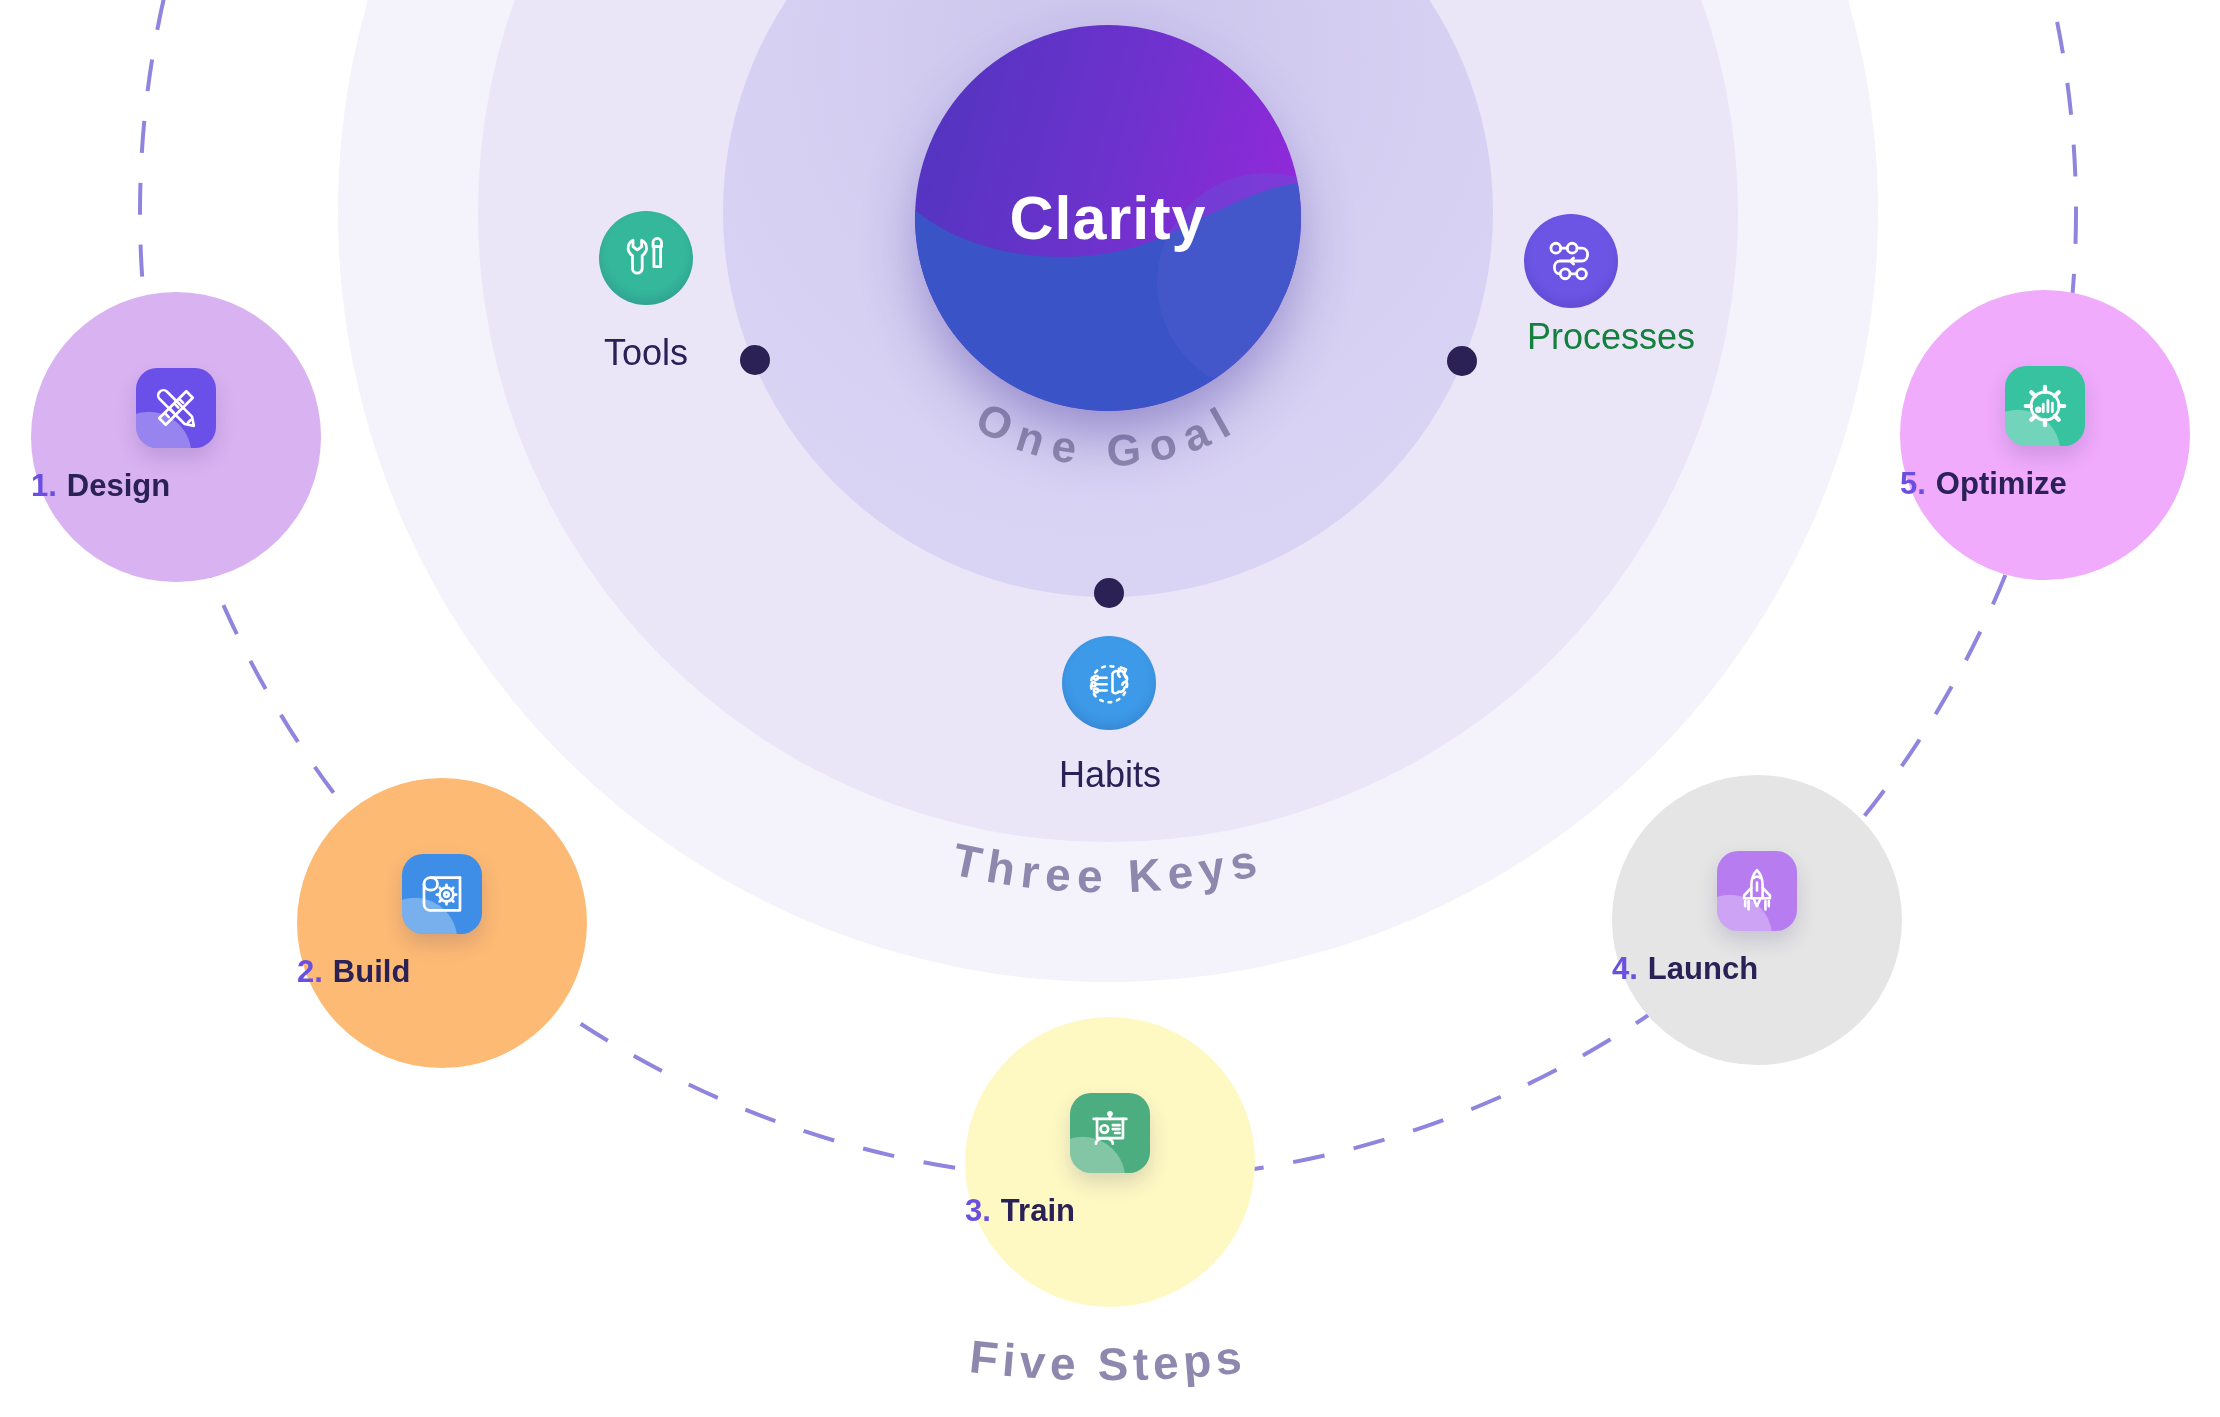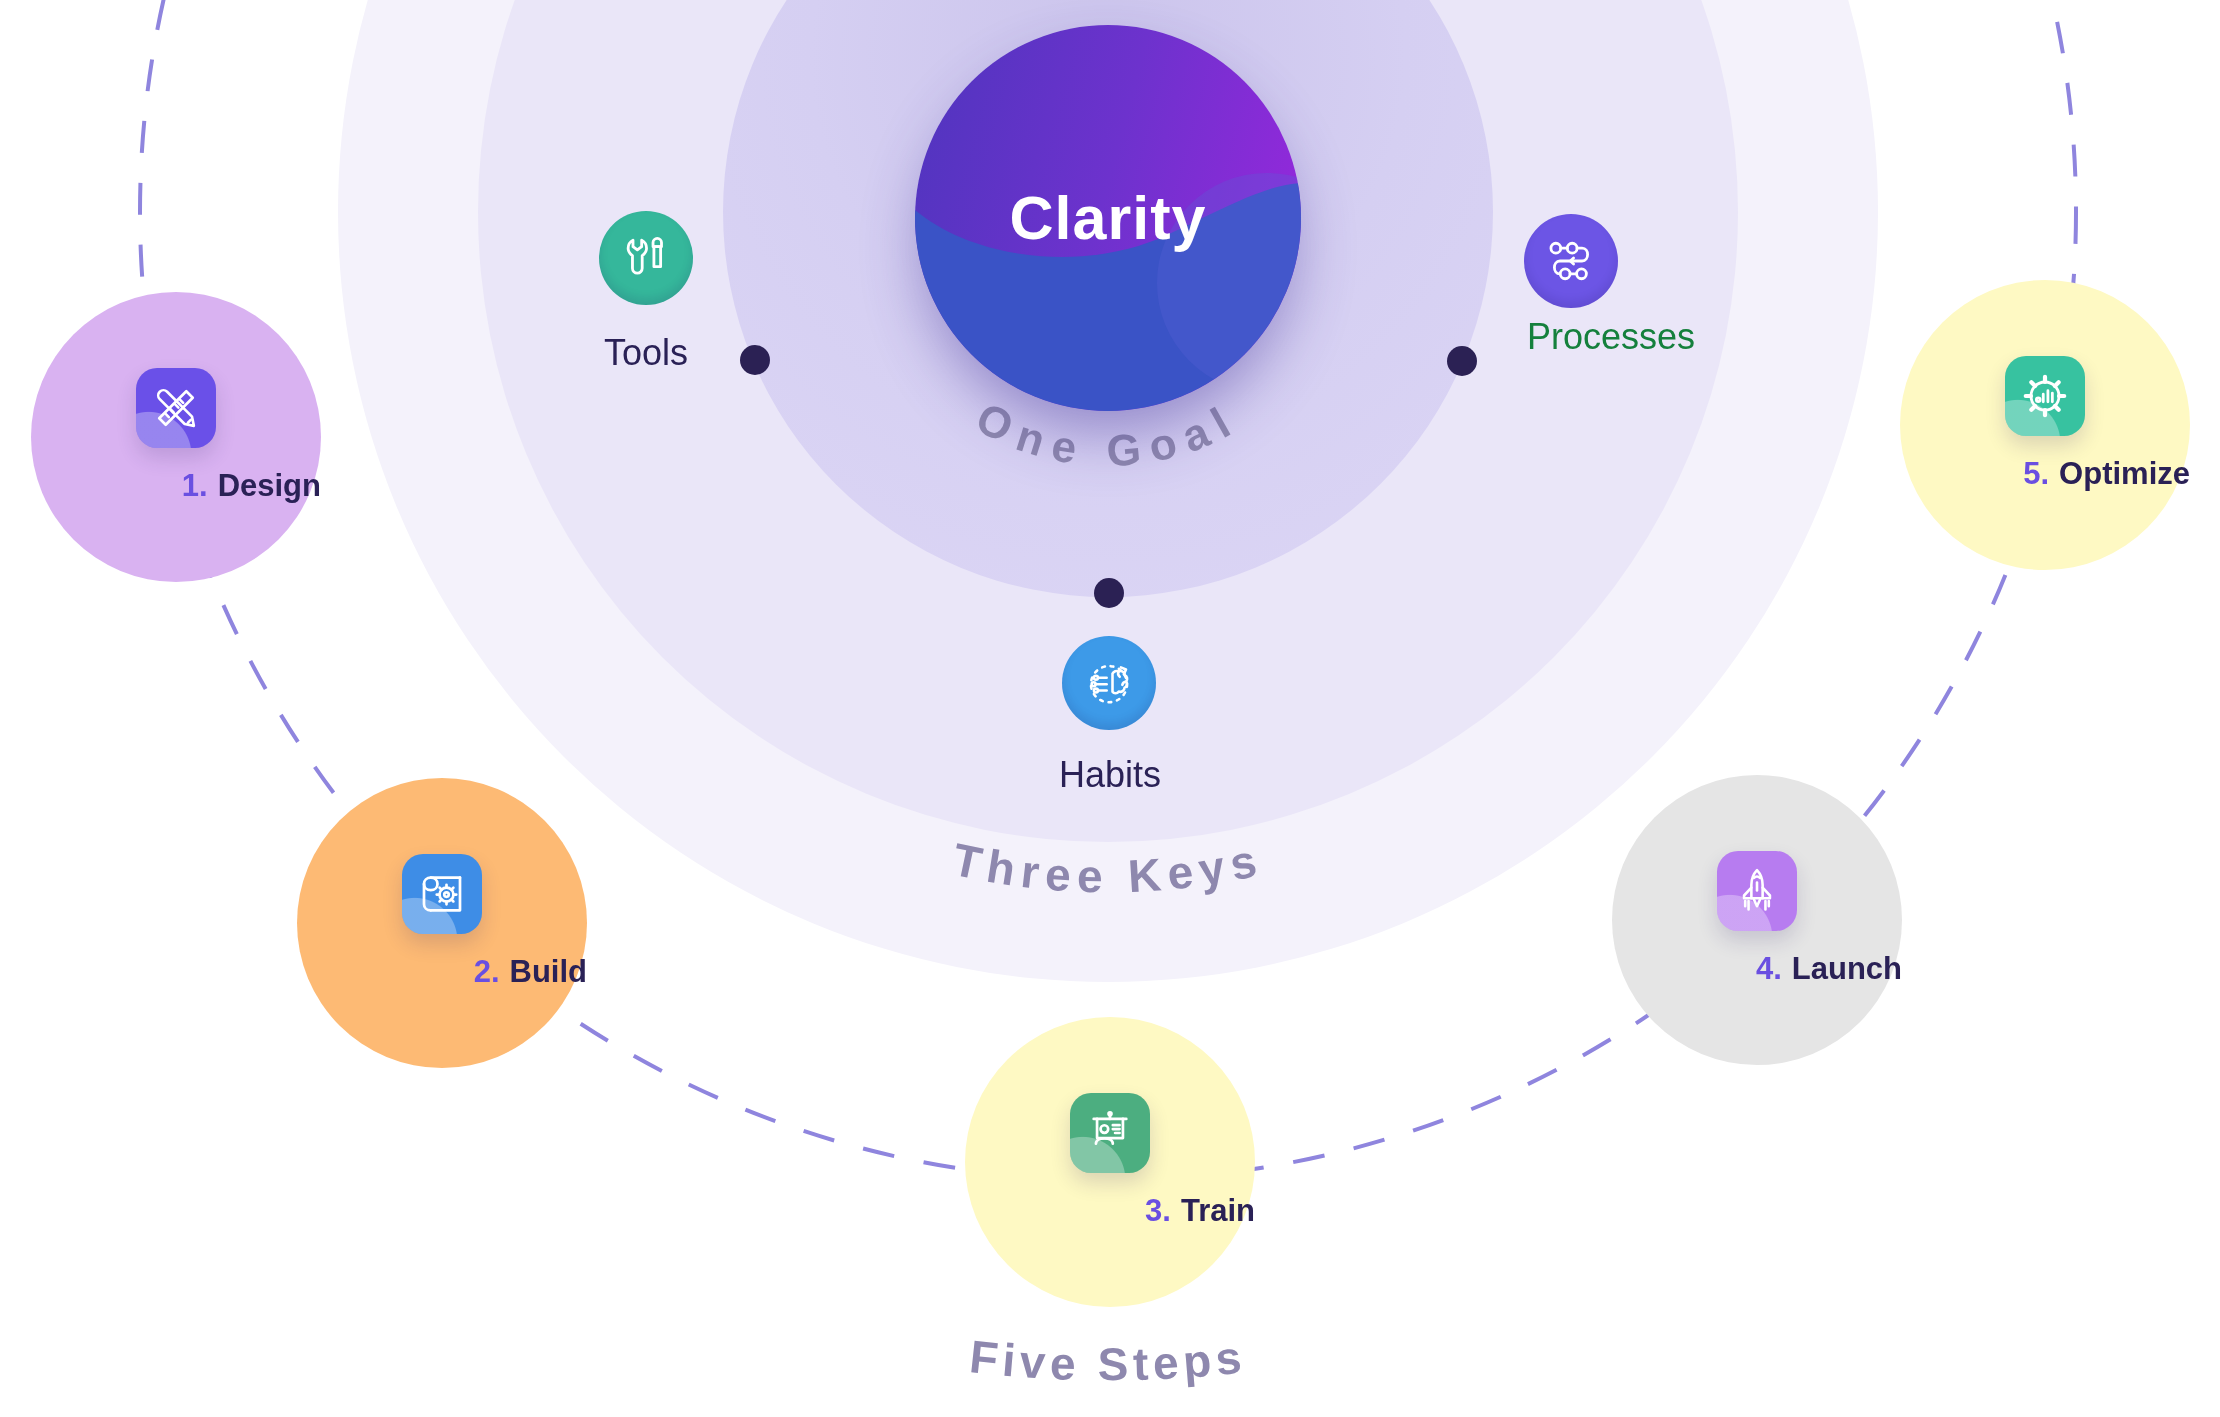--- a/index.html
+++ b/index.html
@@ -39,21 +39,21 @@
     position:absolute;left:50%;top:76px;transform:translateX(-50%);
     width:80px;height:80px;border-radius:21px;
     display:flex;align-items:center;justify-content:center;
     box-shadow:0 10px 20px rgba(45,30,100,0.16);
   }
   .badge::after{
     content:"";position:absolute;inset:0;border-radius:inherit;pointer-events:none;
     background:radial-gradient(125% 125% at 16% 108%, rgba(255,255,255,0.30) 0 42%, rgba(255,255,255,0) 43%);
   }
   .step-label{
-    position:absolute;left:0;right:0;top:176px;text-align:right;
+    position:absolute;left:0;right:0;top:176px;text-align:left;
     font-size:31px;font-weight:bold;line-height:36px;white-space:nowrap;
   }
   .step-label .num{margin-right:10px;}
   .step-label .name{color:#2A2156;}
   svg.icon{display:block;}
 </style>
 </head>
 <body>
 
 <div class="stage">
@@ -188,21 +188,21 @@
         <path d="M29 21 L35.5 28 V30.5 H29"></path>
         <path d="M20.8 30.5 L24 37.5 L27.2 30.5"></path>
         <path d="M13.5 33 V37.5 M16.5 33 V40.5 M31.5 33 V40.5 M34.5 33 V37.5"></path>
       </svg>
     </div>
     <div class="step-label">
       <span class="num" style="color: rgb(106, 79, 225);">4.</span><span class="name">Launch</span>
     </div>
   </div>
 
-  <div class="step" style="left: 1900px; top: 280px; background-color: #fef9c3;">
+  <div class="step" style="left: 1900px; top: 290px; background-color: #f0abfc;">
     <div class="badge" style="background-color: rgb(55, 194, 160);">
       <svg class="icon" viewBox="0 0 48 48" width="56" height="56" fill="none" stroke="#fff" stroke-width="2.4" stroke-linecap="round" stroke-linejoin="round">
         <circle cx="24" cy="24" r="12"></circle>
         <path d="M24 7.5 V12 M24 36 V40.5 M7.5 24 H12 M36 24 H40.5 M12.3 12.3 l3.2 3.2 M32.5 32.5 l3.2 3.2 M35.7 12.3 l-3.2 3.2 M15.5 32.5 l-3.2 3.2" stroke-width="3.6"></path>
         <circle cx="18.2" cy="27.2" r="1.6"></circle>
         <path d="M22.5 29 V22.5 M26.5 29 V19.5 M30.3 29 V21.5"></path>
       </svg>
     </div>
     <div class="step-label">
       <span class="num" style="color: rgb(106, 79, 225);">5.</span><span class="name">Optimize</span>

